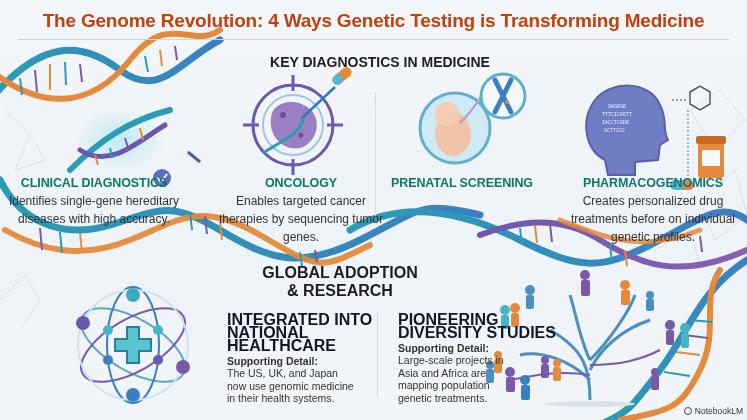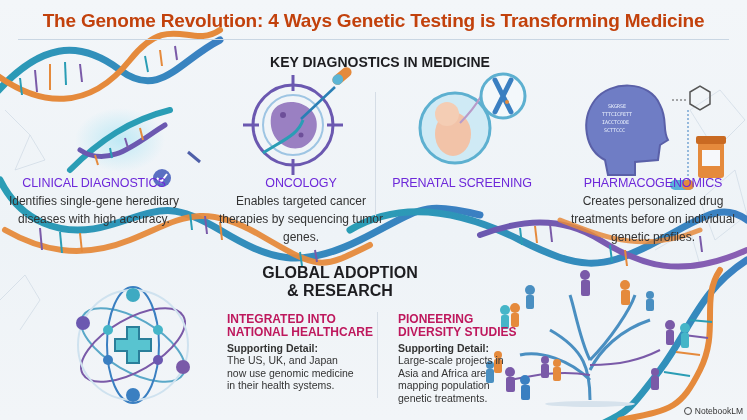--- a/index.html
+++ b/index.html
@@ -20,33 +20,33 @@
   .title-rule {
     left: 18px; top: 39px; width: 711px; height: 1px; background: #c9d6e3;
   }
   .section-heading {
     text-align: center; font-weight: 700; color: #1d1d20; font-size: 14px; line-height: 16px;
   }
   .sec1 { left: 240px; top: 54px; width: 280px; }
   .sec2 { left: 250px; top: 264px; width: 180px; font-size: 16px; line-height: 18px; }
 
   .app-card { width: 180px; text-align: center; }
-  .app-card .card-title { font-size: 12.5px; font-weight: 400; color: #6d28d9; margin-bottom: 2px; letter-spacing: -0.1px; }
+  .app-card .card-title { font-size: 12.5px; font-weight: 700; color: #0f766e; margin-bottom: 2px; letter-spacing: -0.1px; }
   .app-card .card-desc { font-size: 12px; line-height: 18px; color: #333; }
   .c1 { left: 4px; top: 176px; }
   .c2 { left: 192px; top: 176px; margin-left: 19px; }
   .c3 { left: 372px; top: 176px; }
   .c4 { left: 563px; top: 176px; }
 
   .vsep { width: 1px; background: #d5dde6; }
   .vs1 { left: 375px; top: 92px; height: 125px; }
   .vs2 { left: 377px; top: 312px; height: 86px; }
 
   .bottom-card { width: 170px; }
-  .bottom-card .b-title { font-size: 12px; font-weight: 700; line-height: 13px; color: #be185d; margin-bottom: 3px; }
+  .bottom-card .b-title { font-size: 16px; font-weight: 700; line-height: 13px; color: #0f172a; margin-bottom: 3px; }
   .bottom-card .b-label { font-size: 10.5px; font-weight: 700; color: #333; line-height: 12px; }
   .bottom-card .b-text { font-size: 10.5px; color: #333; line-height: 12.5px; }
   .b1 { left: 227px; top: 313px; }
   .b2 { left: 398px; top: 313px; }
 
   .brand { right: 4px; top: 406px; font-size: 8.5px; color: #333; display: flex; align-items: center; gap: 3px; }
   .brand .logo { width: 8px; height: 8px; border-radius: 50%; border: 1.5px solid #444; }
 </style>
 </head>
 <body>

